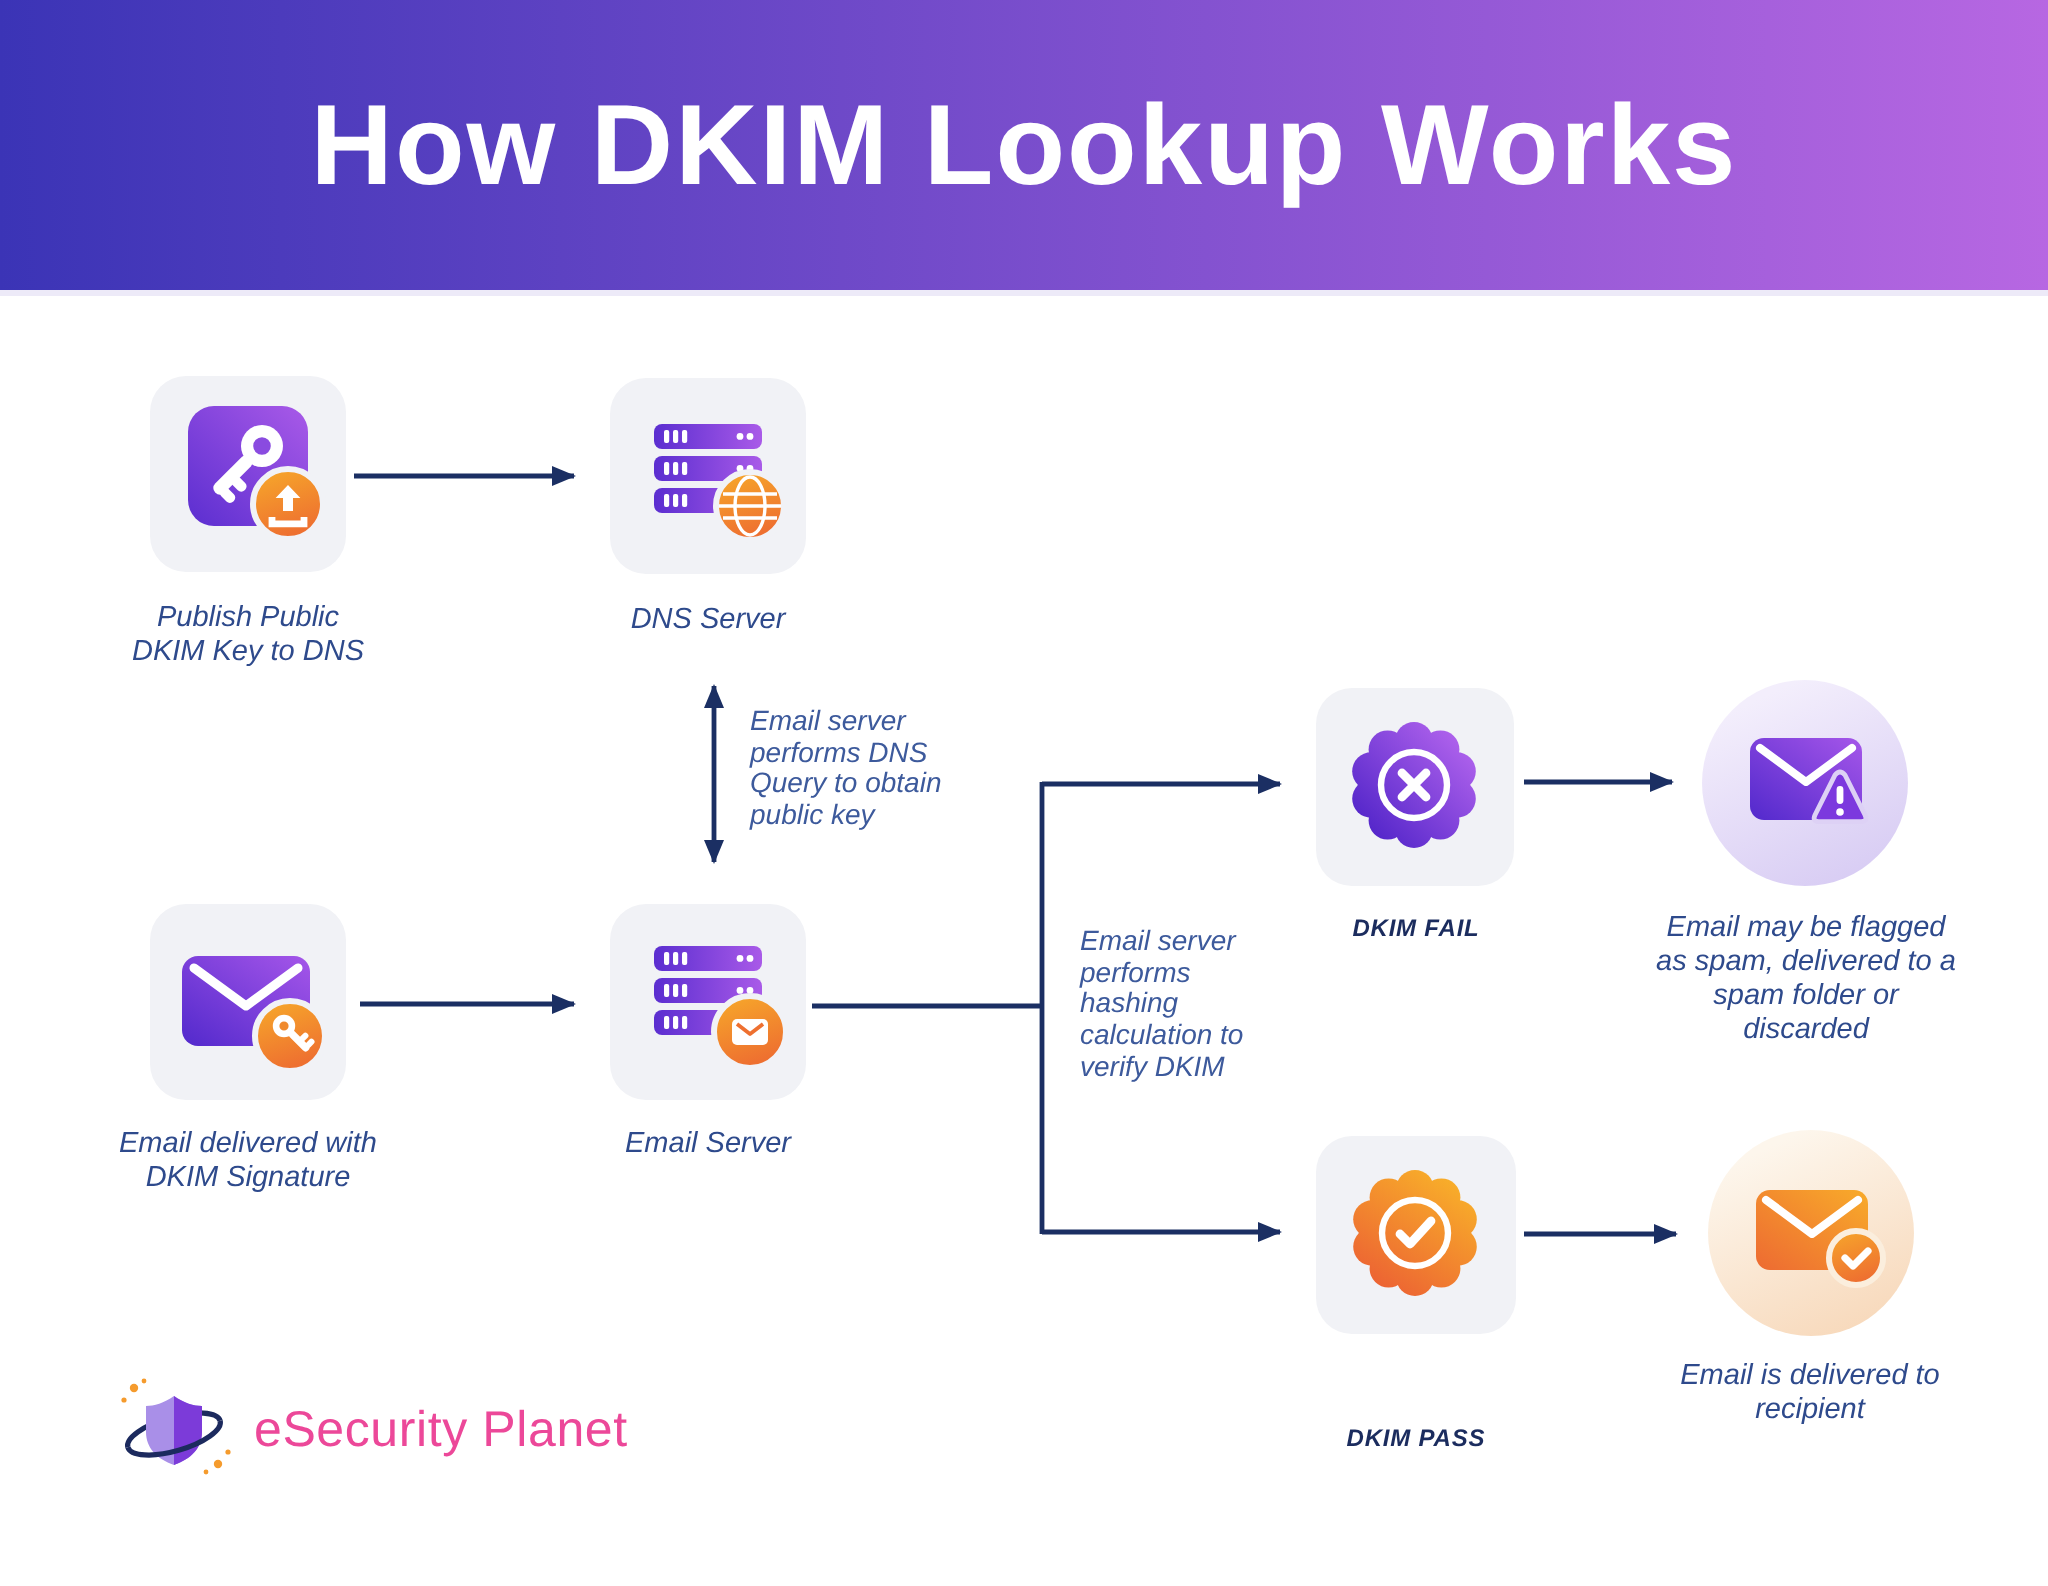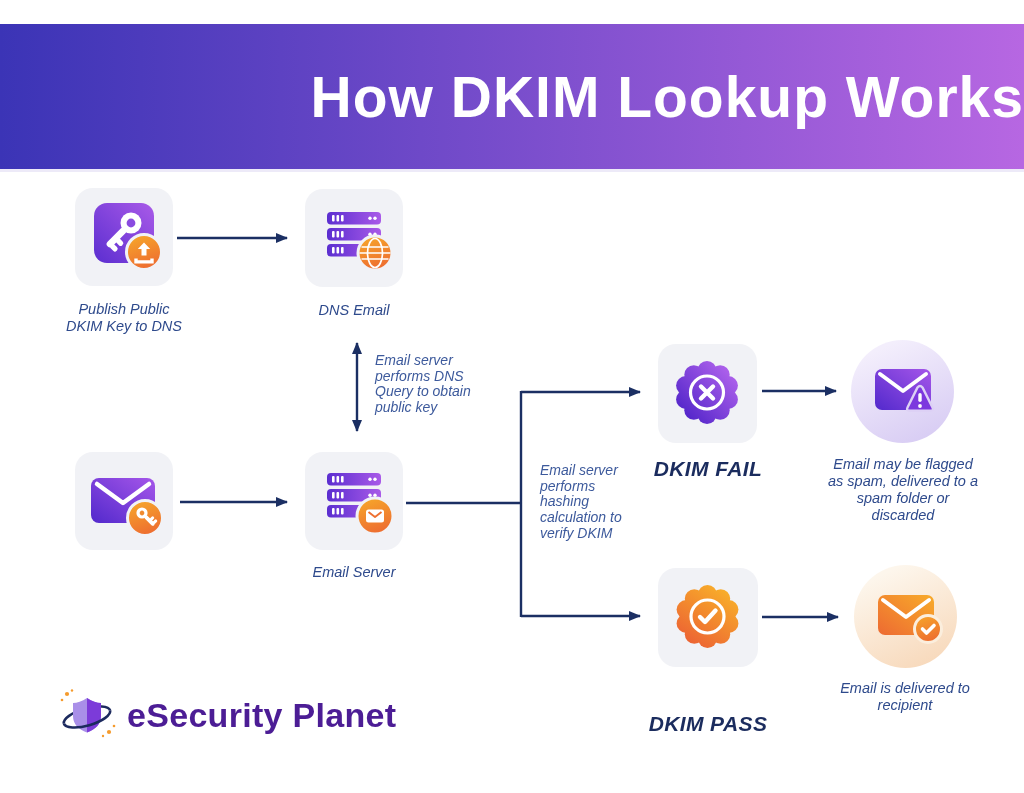--- a/index.html
+++ b/index.html
@@ -15,44 +15,44 @@
     --spam-circle-bottom:#d6caf3;
     --delivered-circle-top:#fdf6ec;
     --delivered-circle-bottom:#f7d7b8;
   }
   *{margin:0;padding:0;box-sizing:border-box;}
   body{font-family:"Liberation Sans",sans-serif;background:#fff;}
   .stage{position:relative;width:1024px;height:793px;background:#ffffff;overflow:hidden;}
 
   .hero{position:absolute;left:0;top:0;width:1024px;height:148px;
     background:linear-gradient(90deg,var(--header-grad-start,#3b34b6),var(--header-grad-end,#b767e2));
-    display:flex;align-items:center;justify-content:flex-end;border-bottom:3px solid #edeaf8;margin-top:24px;}
+    display:flex;align-items:center;justify-content:center;border-bottom:3px solid #edeaf8;}
   .hero h1{color:var(--title-text,#fff);font-size:57px;font-weight:700;letter-spacing:1px;}
 
   .wires{position:absolute;left:0;top:0;width:1024px;height:793px;pointer-events:none;}
   .wire{stroke:var(--arrow,#1b2f63);stroke-width:2.4;fill:none;}
   .ah{fill:var(--arrow,#1b2f63);}
 
   .card{position:absolute;width:98px;height:98px;background:var(--card-bg,#f1f2f6);border-radius:18px;}
   .card svg{position:absolute;left:0;top:0;width:100%;height:100%;}
 
   .circle{position:absolute;width:103px;height:103px;border-radius:50%;}
   .circle svg{position:absolute;left:0;top:0;width:100%;height:100%;}
   .circle.spam{background:linear-gradient(155deg,var(--spam-circle-top) 15%,var(--spam-circle-bottom) 95%);}
   .circle.delivered{background:linear-gradient(155deg,var(--delivered-circle-top) 15%,var(--delivered-circle-bottom) 95%);}
 
   .lbl{position:absolute;text-align:center;color:var(--label-text,#2e4a8c);
     font-size:14.5px;line-height:1.18;white-space:pre-line;font-weight:500;font-style:italic;}
-  .lbl.bold{font-weight:700;font-size:21px;color:var(--result-label-text,#1b2c5e);letter-spacing:.4px;}
+  .lbl.bold{font-weight:700;font-size:12px;color:var(--result-label-text,#1b2c5e);letter-spacing:.4px;}
   .ann{position:absolute;font-style:italic;color:var(--annotation-text,#3d5a9c);
     font-size:14px;line-height:1.12;white-space:pre-line;text-align:left;font-weight:500;}
 
   .logo{position:absolute;left:58px;top:688px;display:flex;align-items:center;gap:9px;}
   .logo .mark{width:60px;height:54px;}
-  .logo .brand{color:#4c1d95;font-size:34px;font-weight:700;letter-spacing:.3px;}
+  .logo .brand{color:#ec4899;font-size:25px;font-weight:400;letter-spacing:.3px;}
 </style>
 </head>
 <body>
 
 <div class="stage">
 
   <header class="hero">
     <h1>How DKIM Lookup Works</h1>
   </header>
 
@@ -285,21 +285,23 @@
       </defs>
       <rect x="24" y="30" width="56" height="40" rx="7" fill="url(#og8)"></rect>
       <path d="M29 35 L52 52 L75 35" stroke="#fff" stroke-width="4" fill="none" stroke-linecap="round" stroke-linejoin="round"></path>
       <circle cx="74" cy="64" r="13.5" fill="url(#og8b)" stroke="#fbeedd" stroke-width="3"></circle>
       <path d="M68.5 64 L72.5 68 L80 60.5" stroke="#fff" stroke-width="3.6" fill="none" stroke-linecap="round" stroke-linejoin="round"></path>
     </svg>
   </div>
 
   <div class="lbl" style="left:34px;top:301px;width:180px;">Publish Public
 DKIM Key to DNS</div>
-  <div class="lbl" style="left:284px;top:302px;width:140px;">DNS Email</div>
+  <div class="lbl" style="left:284px;top:302px;width:140px;">DNS Server</div>
+  <div class="lbl" style="left:24px;top:564px;width:200px;">Email delivered with
+DKIM Signature</div>
   <div class="lbl" style="left:284px;top:564px;width:140px;">Email Server</div>
   <div class="lbl bold" style="left:648px;top:457px;width:120px;">DKIM FAIL</div>
   <div class="lbl bold" style="left:648px;top:680px;width:120px;margin-top:32px;">DKIM PASS</div>
   <div class="lbl" style="left:808px;top:680px;width:194px;">Email is delivered to
 recipient</div>
   <div class="lbl" style="left:806px;top:456px;width:194px;">Email may be flagged
 as spam, delivered to a
 spam folder or
 discarded</div>
 

